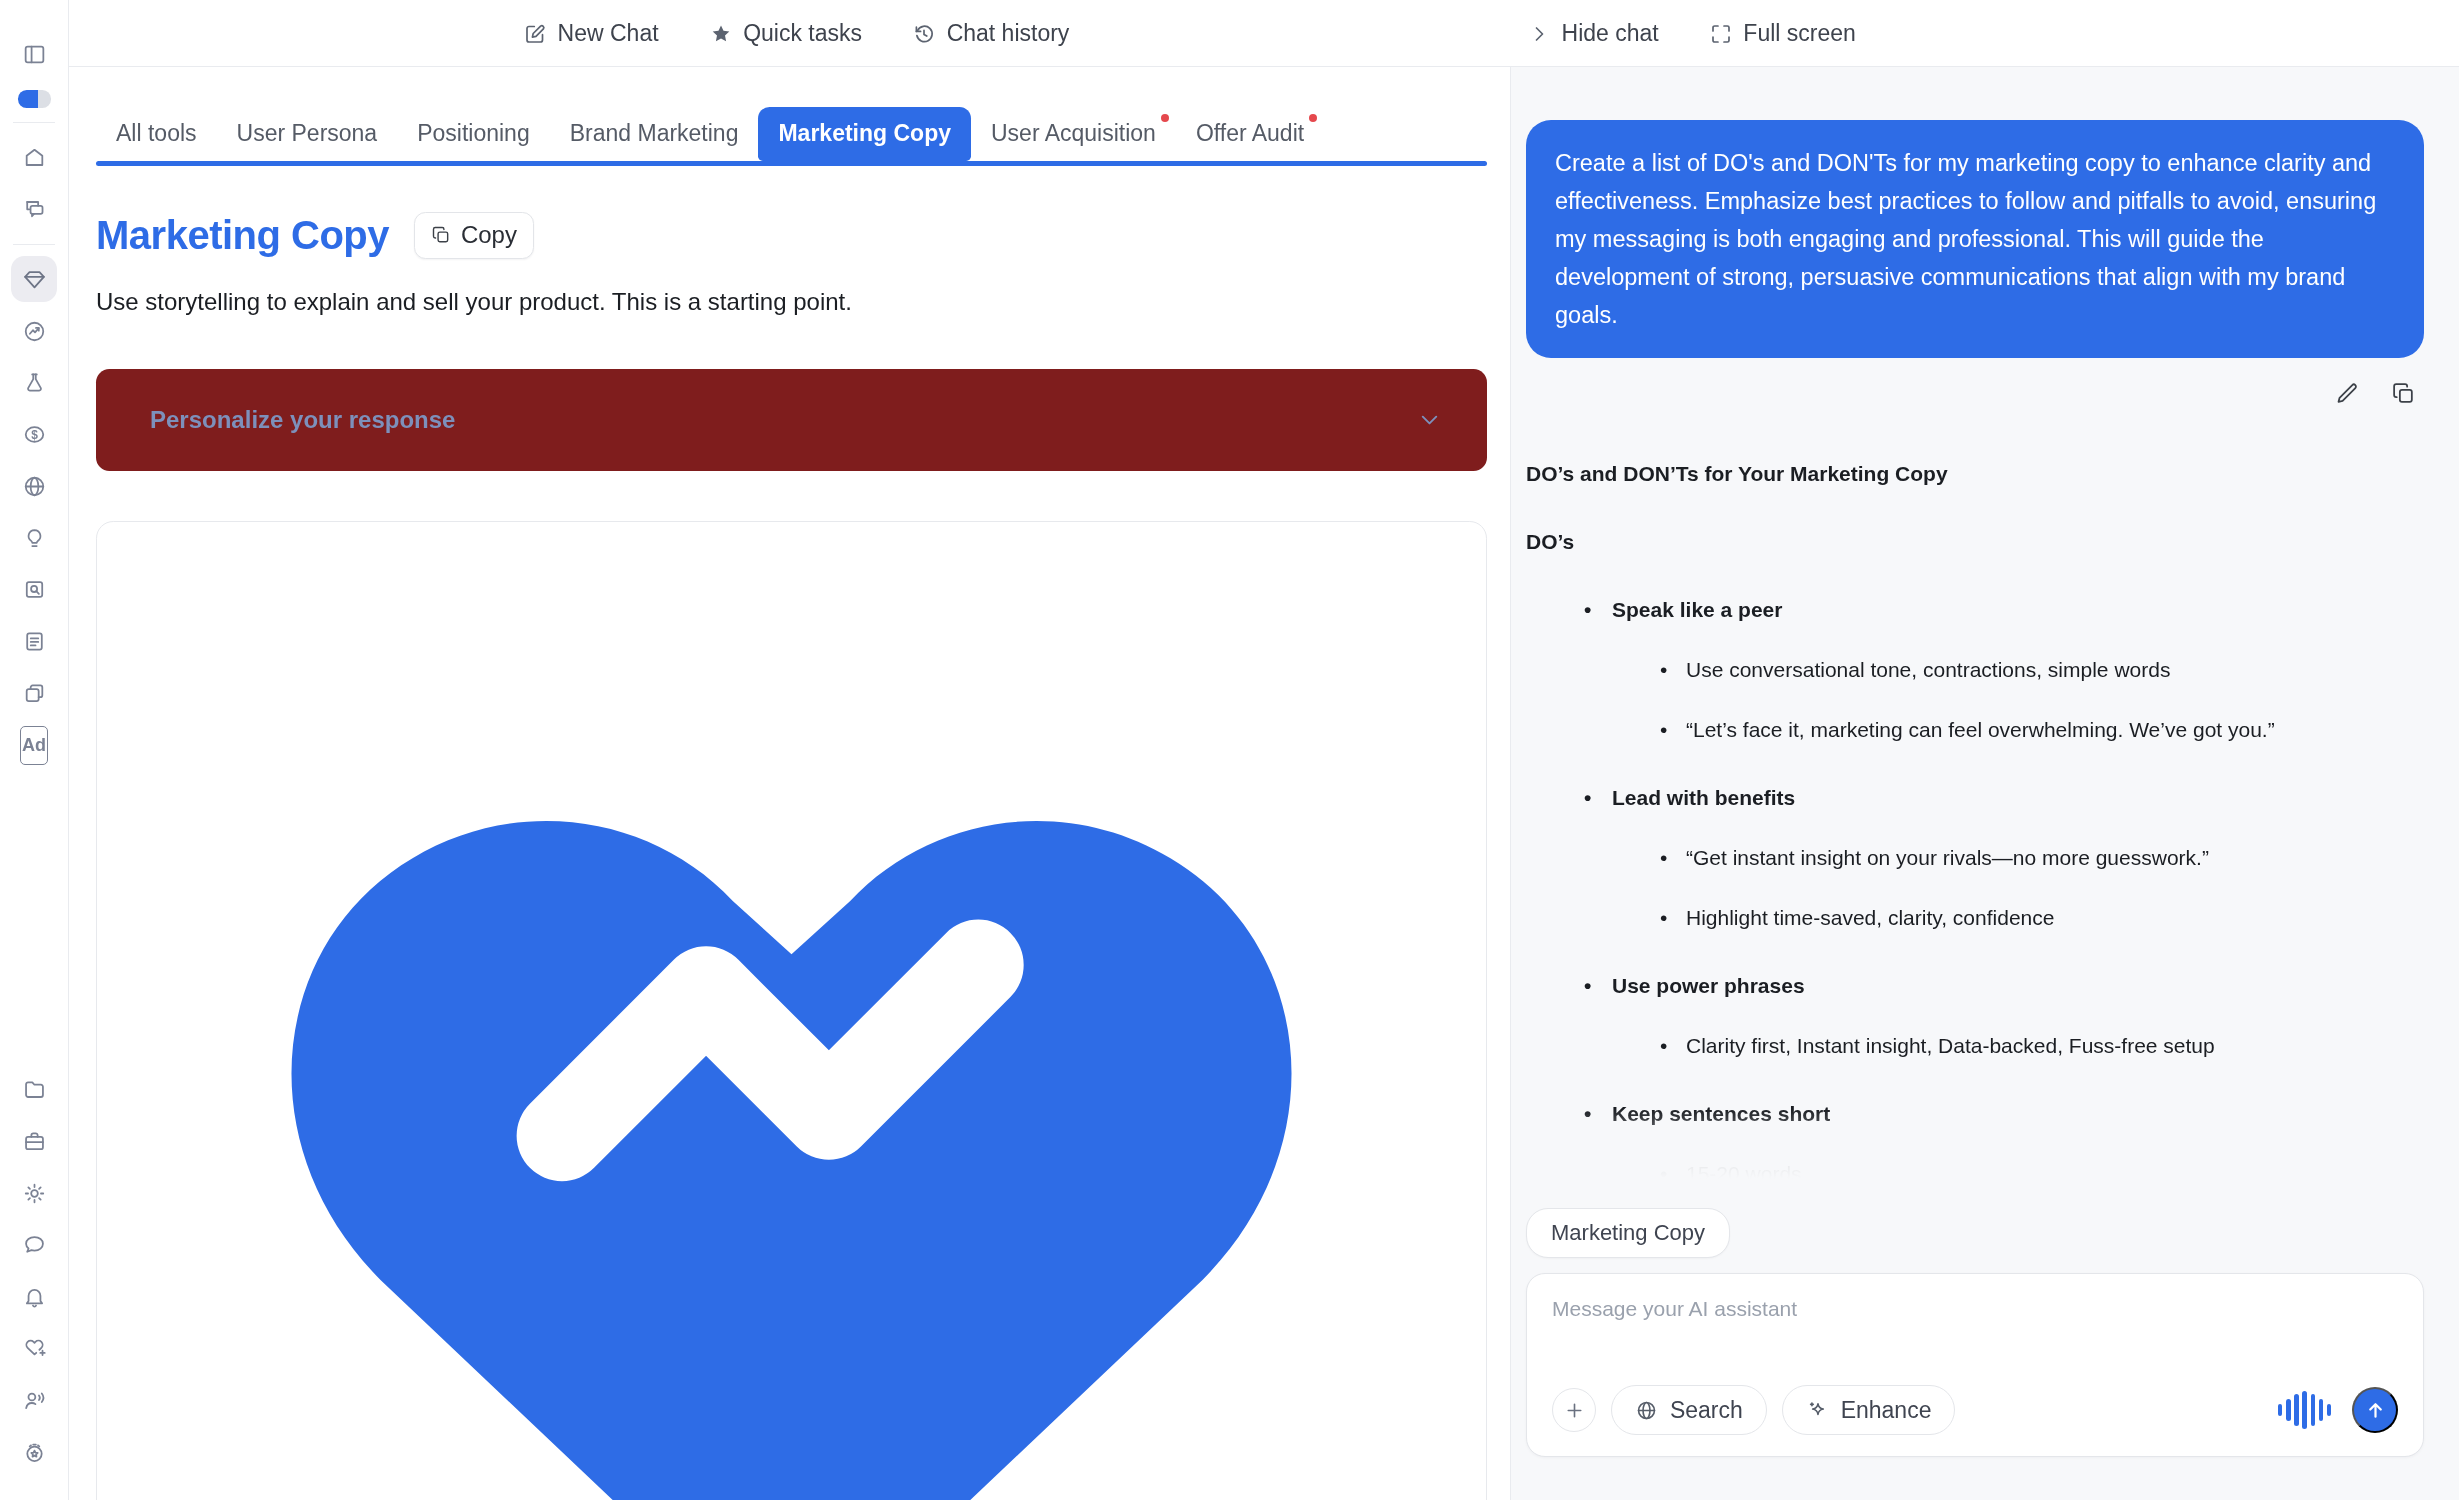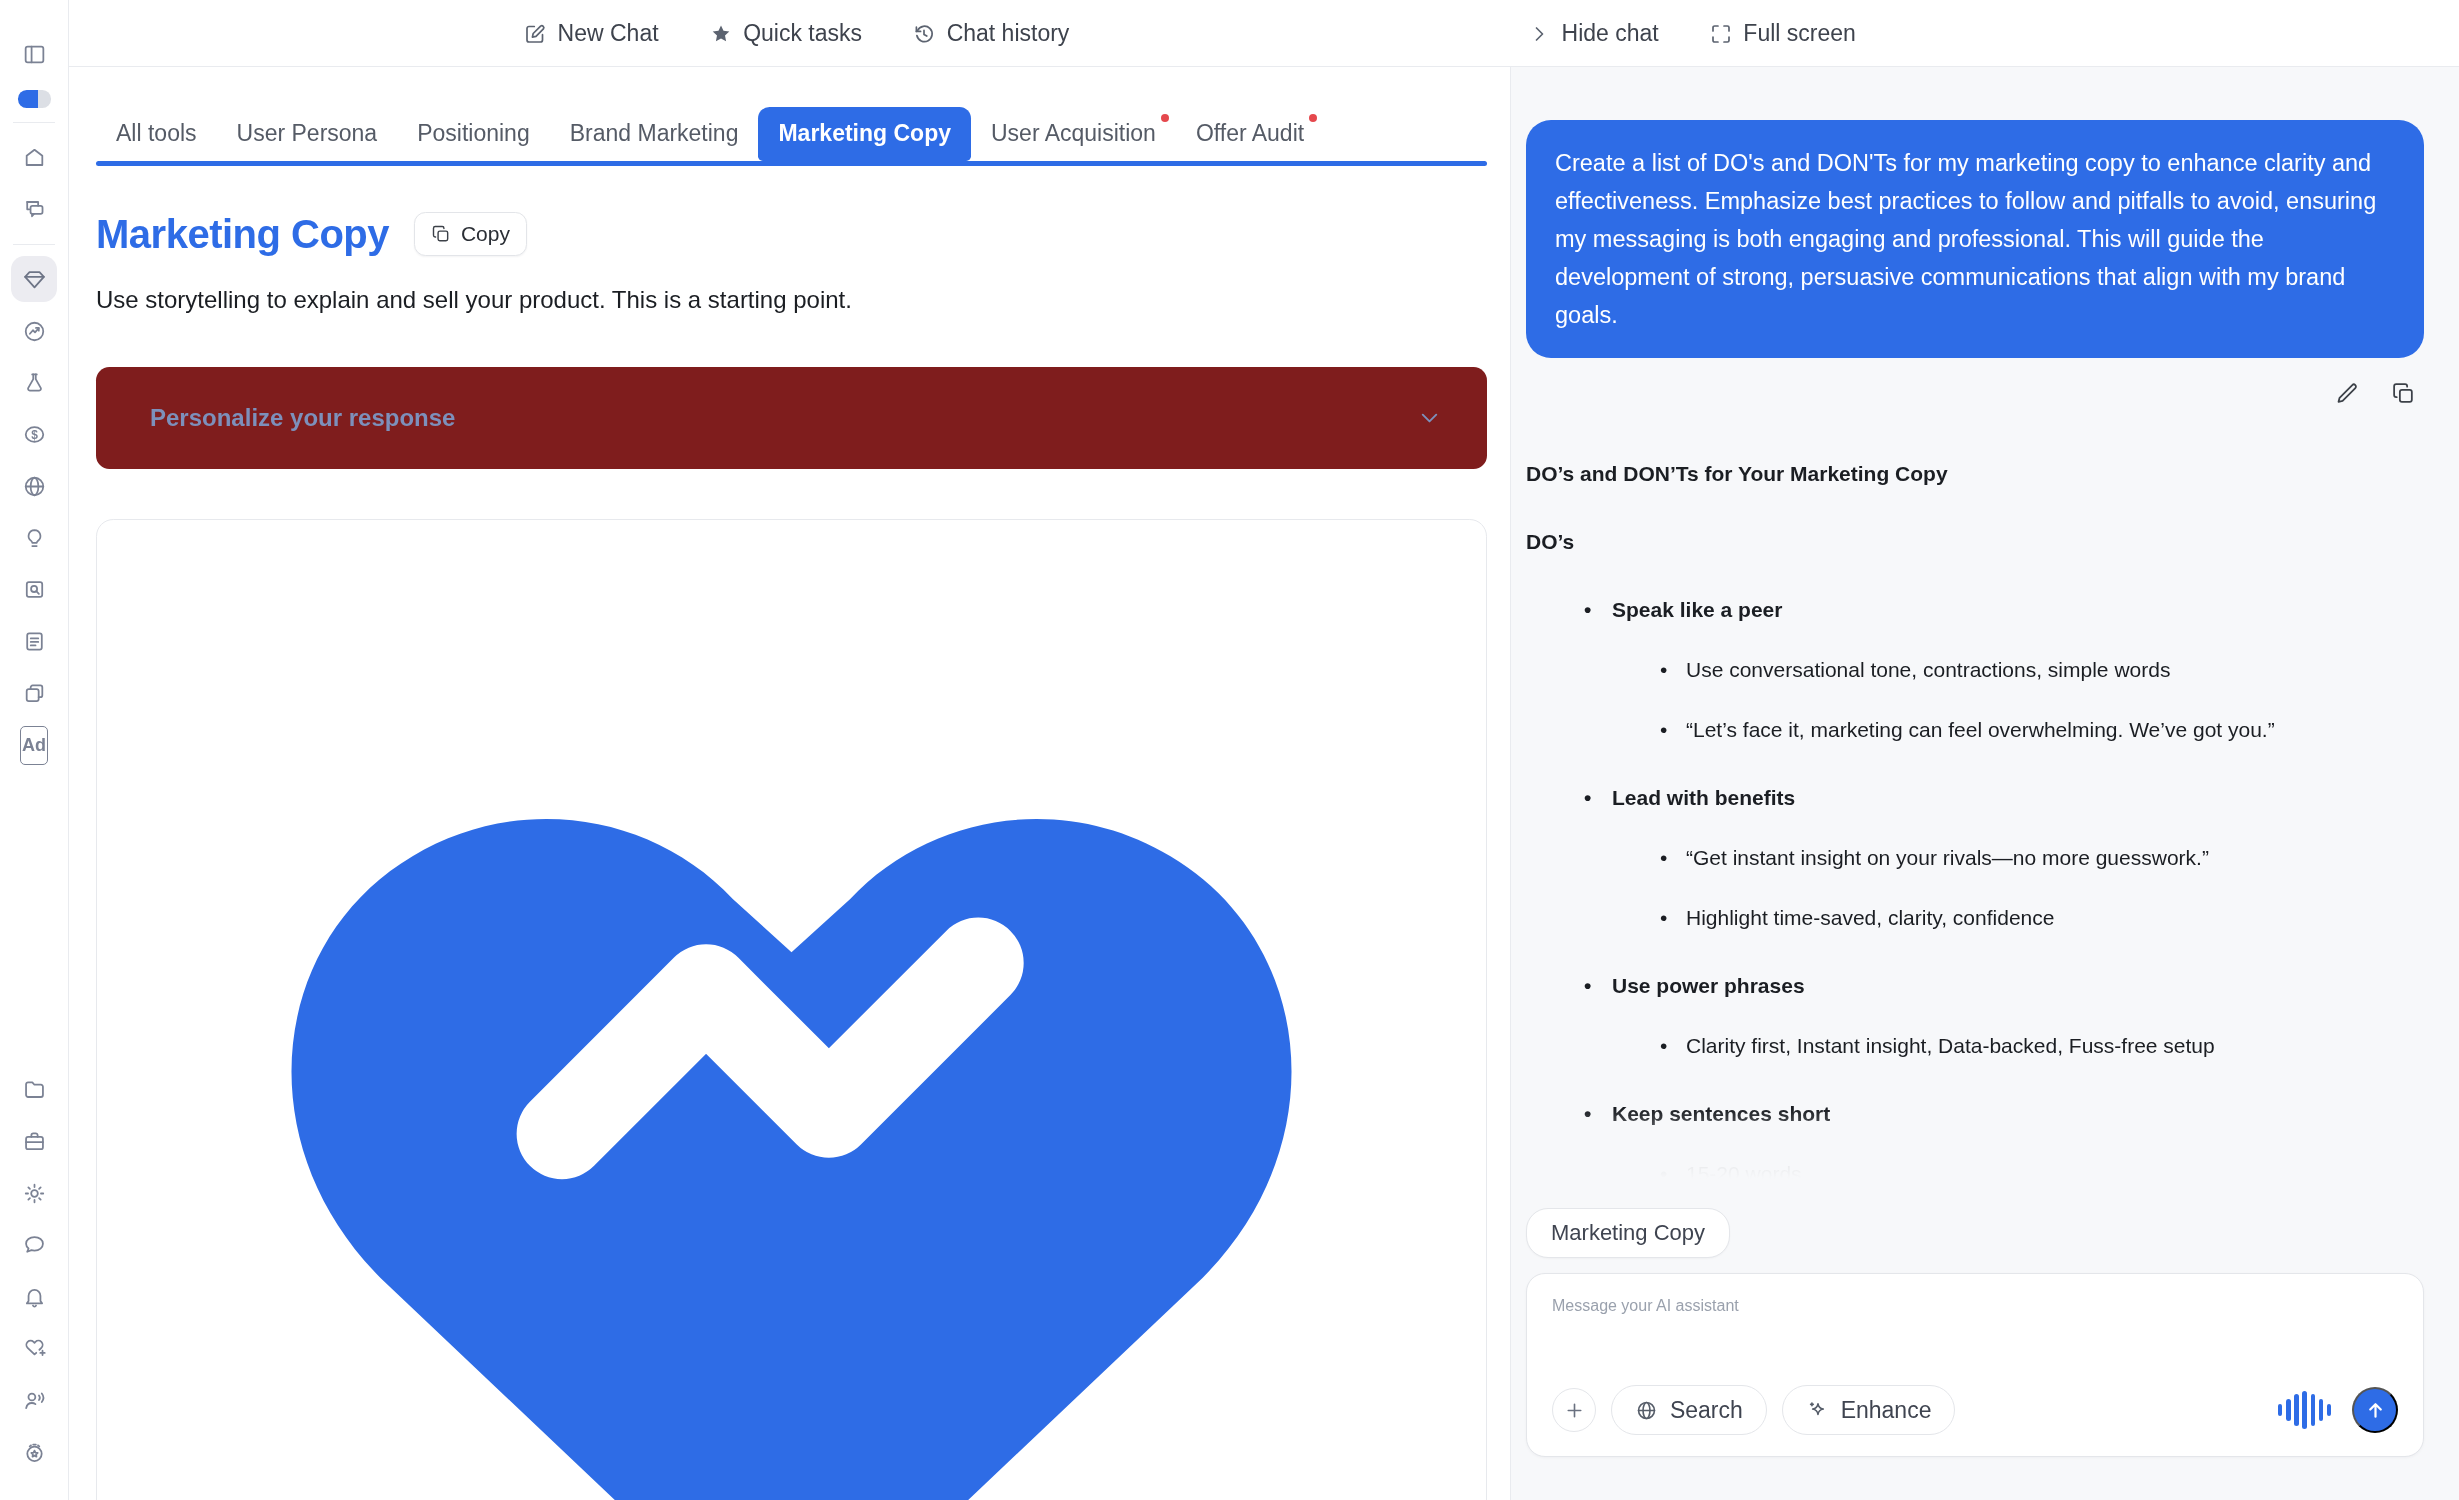--- a/index.html
+++ b/index.html
@@ -35,21 +35,21 @@
   
   .content { width:1441px; flex-shrink:0; padding:40px 23px 0 27px; min-height:0; }
   .tabs { display:flex; align-items:flex-end; position:relative; padding-bottom:4.8px; }
   .tabs::after { content:""; position:absolute; left:0; right:0; bottom:0; height:4.8px; background:#2e6ce6; border-radius:2.9px; }
   .tab { position:relative; font-size:23px; color:#555b66; padding:13.4px 20px; cursor:pointer; white-space:nowrap; border-radius:11.5px 11.5px 0 0; }
   .tab.active { background:#2e6ce6; color:#fff; font-weight:600; border-radius:11.5px 11.5px 4.8px 4.8px; }
   .tab .dot { position:absolute; top:6.7px; right:6.7px; width:8.6px; height:8.6px; border-radius:50%; background:#e5484d; }
 
   .h1-row { display:flex; align-items:center; gap:25px; margin-top:46px; }
   .h1 { font-size:40px; font-weight:700; color:#2e6ce6; letter-spacing:-0.5px; }
-  .copy-btn { display:flex; align-items:center; gap:9.6px; font-size:21px; color:#2a2e35; background:#fff; border:1px solid #e3e5e9; border-radius:11.5px; padding:8.6px 16.3px; cursor:pointer; box-shadow:0 1px 1.9px rgba(16,24,40,.05); }
+  .copy-btn { display:flex; align-items:center; gap:9.6px; font-size:24px; color:#2a2e35; background:#fff; border:1px solid #e3e5e9; border-radius:11.5px; padding:8.6px 16.3px; cursor:pointer; box-shadow:0 1px 1.9px rgba(16,24,40,.05); }
   .copy-btn svg { width:20px; height:20px; color:#3c4148; }
   .subtitle { margin-top:29px; font-size:24px; color:#1b1e23; }
 
   .personalize { margin-top:53px; height:102px; background:#7f1d1d; border-radius:13.4px; display:flex; align-items:center; justify-content:space-between; padding:0 44px 0 54px; cursor:pointer;gap:36px; }
   .personalize .label { font-size:24px; font-weight:600; color:#7d90bb; }
   .personalize svg { width:27px; height:27px; color:#7d90bb; }
 
   .card { margin-top:50px; border:1px solid #e7e9ed; border-radius:17.3px; padding:48px 54px 58px; background:#fff; }
   .card-icon { width:37px; height:37px; }
 
@@ -65,21 +65,21 @@
   .ai-sec { font-weight:700; margin-top:33px; }
   .b1 { position:relative; margin-top:33px; padding-left:86px; font-weight:700; }
   .b1::before { content:"\2022"; position:absolute; left:58px; font-weight:700; }
   .b2 { position:relative; margin-top:25px; padding-left:160px; font-weight:400; }
   .b2::before { content:"\2022"; position:absolute; left:134px; }
   .b2.faded { opacity:.3; }
 
   .bottom-block { flex-shrink:0; margin-top:17.3px; }
   .tool-chip { display:inline-flex; align-items:center; background:#fff; border:1px solid #e4e6ea; border-radius:22px; padding:10.6px 24px; font-size:22px; color:#3f4450; box-shadow:0 1px 1.9px rgba(16,24,40,.03); cursor:pointer; }
   .input-card { margin-top:15.4px; background:#fff; border:1px solid #e4e6ea; border-radius:19px; height:184px; padding:23px 25px 21px; display:flex; flex-direction:column; justify-content:space-between; box-shadow:0 1px 2.9px rgba(16,24,40,.04); }
-  .msg-input { border:none; outline:none; resize:none; background:transparent; font-family:"Liberation Sans", sans-serif; font-size:16px; color:#171a1f; width:100%; height:54px; }
+  .msg-input { border:none; outline:none; resize:none; background:transparent; font-family:"Liberation Sans", sans-serif; font-size:21px; color:#171a1f; width:100%; height:54px; }
   .msg-input::placeholder { color:#9aa1ad; }
   .input-row { display:flex; align-items:center; gap:15.4px; }
   .plus-btn { width:44px; height:44px; border:1px solid #e4e6ea; border-radius:50%; background:#fff; color:#6a7180; display:flex; align-items:center; justify-content:center; cursor:pointer; }
   .plus-btn svg { width:23px; height:23px; }
   .pill-btn { display:flex; align-items:center; gap:11.5px; height:50px; padding:0 23px; border:1px solid #e4e6ea; border-radius:25px; background:#fff; font-size:23px; color:#3f4450; cursor:pointer; }
   .pill-btn svg { width:23px; height:23px; color:#565d69; }
   .right-controls { margin-left:auto; display:flex; align-items:center; gap:21px; }
   .wave { display:flex; align-items:center; gap:3.8px; cursor:pointer; }
   .wave i { display:block; width:4.3px; border-radius:2.9px; background:#2e6ce6; }
   .send-btn { width:46px; height:46px; border-radius:50%; background:#2e6ce6; color:#fff; display:flex; align-items:center; justify-content:center; cursor:pointer; }

